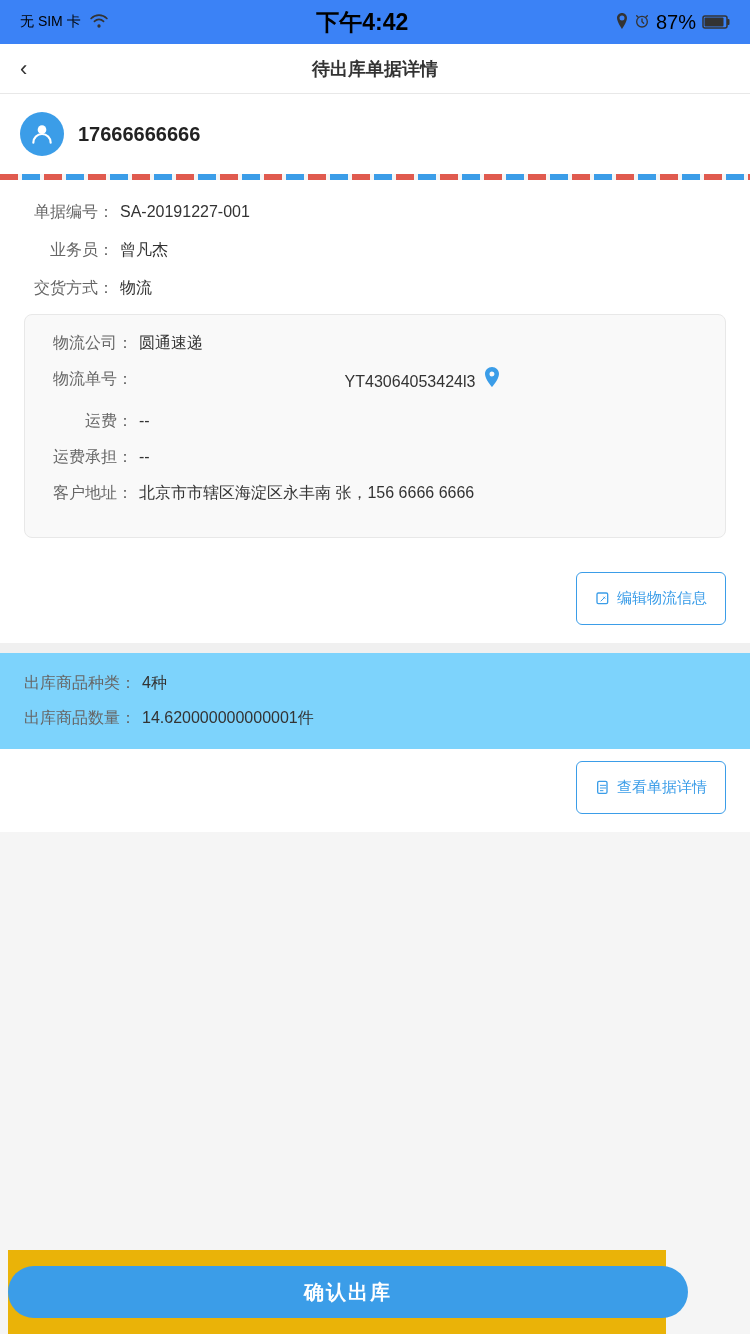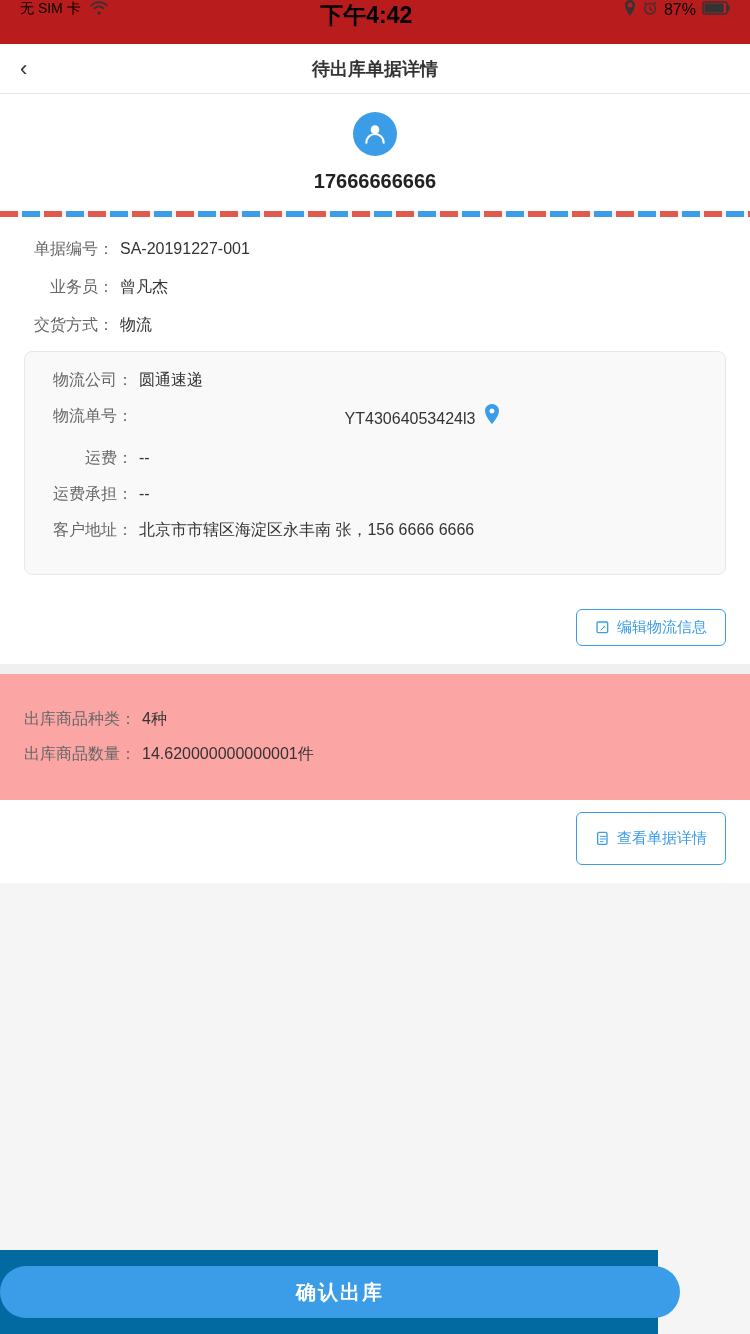--- a/index.html
+++ b/index.html
@@ -8,33 +8,33 @@
       font-family: -apple-system, "PingFang SC", "Helvetica Neue", Arial, sans-serif;
       background: #f5f5f5;
       width: 750px;
       min-height: 1334px;
       position: relative;
       overflow-x: hidden;
     }
 
     
     .status-bar {
-      background: #b91c1c;
+      background: #3b82f6;
       height: 44px;
       display: flex;
-      align-items: flex-start;
+      align-items: center;
       justify-content: space-between;
       padding: 0 20px;
       font-size: 15px;
       font-weight: 500;
       gap: 12px;
     }
     .status-left { display: flex; align-items: center; gap: 8px; font-size: 14px; }
     .status-center { font-size: 23px; font-weight: 600; }
-    .status-right { display: flex; align-items: center; gap: 6px; font-size: 16px; }
+    .status-right { display: flex; align-items: center; gap: 6px; font-size: 20px; }
 
     
     .nav-bar {
       background: #fff;
       height: 50px;
       display: flex;
       align-items: center;
       padding: 0 20px;
       border-bottom: 1px solid #e8e8e8;
       position: relative;
@@ -55,21 +55,20 @@
     }
 
     
     .customer-header {
       background: #fff;
       padding: 18px 20px;
       display: flex;
       align-items: center;
       gap: 14px;
       margin-bottom: 0;
-      flex-direction: column;
     }
     .customer-avatar {
       width: 44px;
       height: 44px;
       border-radius: 50%;
       background: #3b9de8;
       display: flex;
       align-items: center;
       justify-content: center;
     }
@@ -166,38 +165,38 @@
       display: flex;
       justify-content: flex-end;
       padding: 14px 24px 18px;
       background: #fff;
     }
     .edit-btn {
       border: 1.5px solid #3b9de8;
       color: #3b9de8;
       background: #fff;
       border-radius: 6px;
-      padding: 8px 18px;
+      padding: 16px 18px;
       font-size: 15px;
       display: flex;
       align-items: center;
       gap: 6px;
       cursor: pointer;
     }
 
     
     .gray-divider {
       height: 10px;
       background: #f0f0f0;
     }
 
     
     .goods-section {
-      background: #fca5a5;
-      padding: 35px 24px;
+      background: #7dd3fc;
+      padding: 20px 24px;
     }
     .goods-row {
       display: flex;
       align-items: center;
       margin-bottom: 14px;
       font-size: 16px;
     }
     .goods-row:last-child { margin-bottom: 0; }
     .goods-label {
       color: #666;
@@ -232,25 +231,25 @@
 
     
     .spacer {
       flex: 1;
       background: #f5f5f5;
       min-height: 120px;
     }
 
     
     .confirm-btn-container {
-      background: #0369a1;
+      background: #eab308;
       padding: 16px 0;
       position: fixed;
       bottom: 0;
-      left: 0;
+      left: 8px;
       width: 658px;
     }
     .confirm-btn {
       display: block;
       margin: 0 auto;
       width: 680px;
       height: 52px;
       background: #3b9de8;
       color: #fff;
       font-size: 20px;

